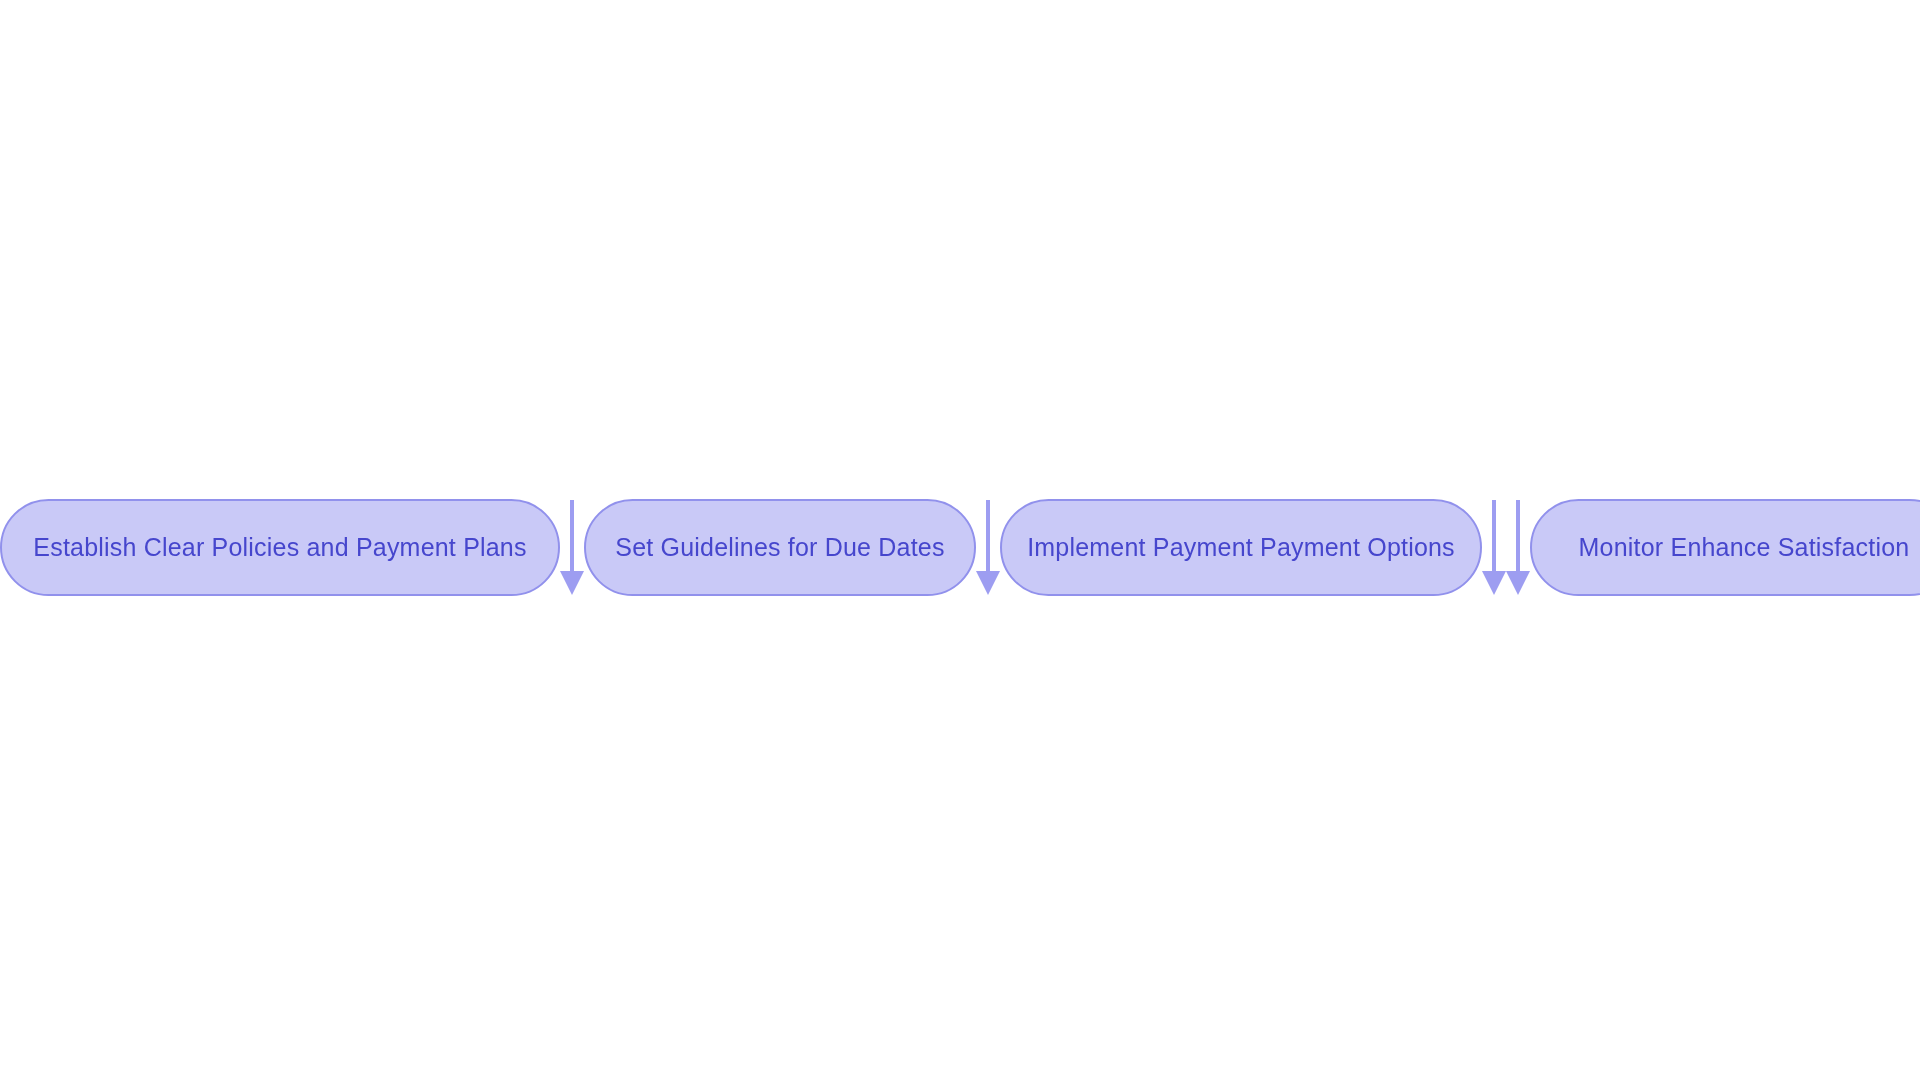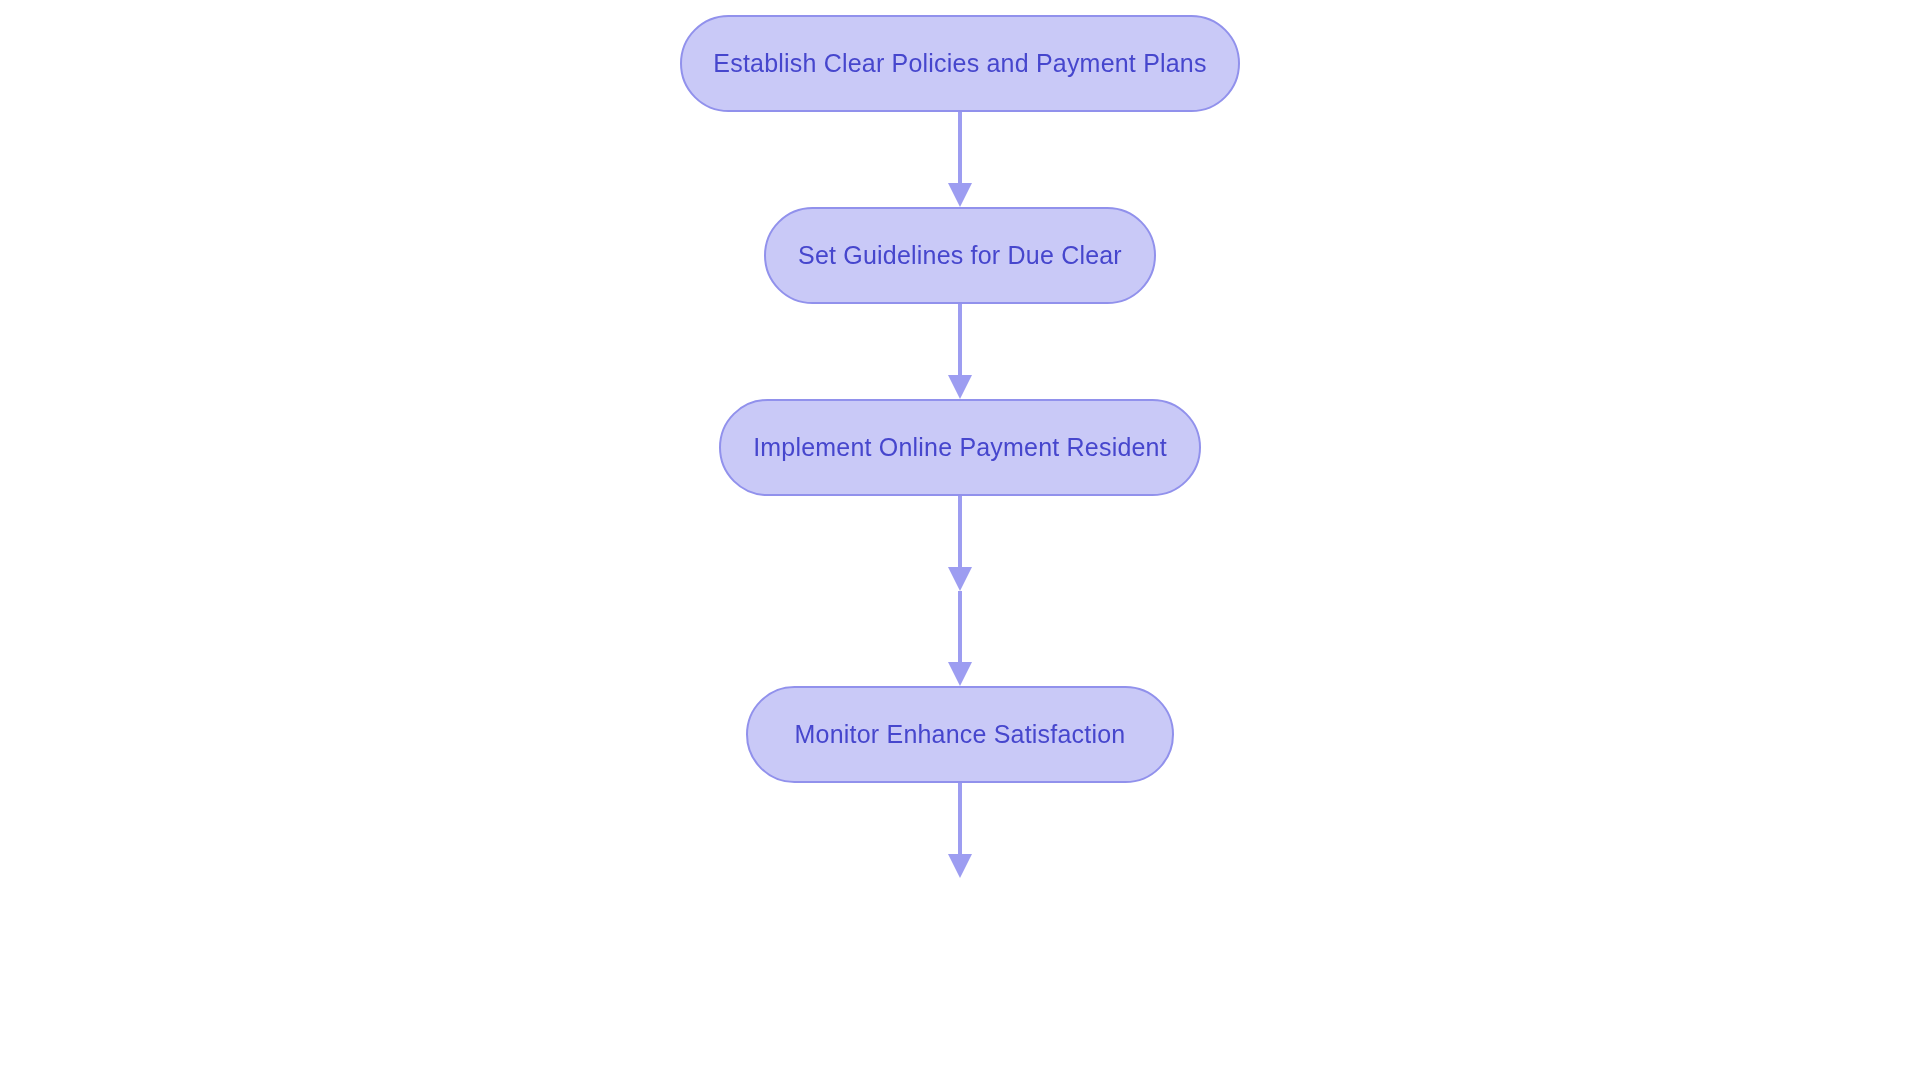--- a/index.html
+++ b/index.html
@@ -8,21 +8,21 @@
     background: #ffffff;
     width: 1920px;
     height: 1083px;
     overflow: hidden;
     font-family: "Liberation Sans", sans-serif;
   }
   .canvas {
     width: 1920px;
     height: 1079px;
     display: flex;
-    flex-direction: column;
+    flex-direction: row;
     align-items: center;
     padding-top: 15px;
     box-sizing: border-box;
   }
   .node {
     box-sizing: border-box;
     height: 97px;
     border-radius: 48.5px;
     background: #c9c9f7;
     border: 2px solid #9191ec;
@@ -70,28 +70,28 @@
 
 <div class="canvas">
 
   <div class="node w1">Establish Clear Policies and Payment Plans</div>
 
   <div class="connector">
     <div class="line"></div>
     <div class="head"></div>
   </div>
 
-  <div class="node w2">Set Guidelines for Due Clear</div>
+  <div class="node w2">Set Guidelines for Due Dates</div>
 
   <div class="connector">
     <div class="line"></div>
     <div class="head"></div>
   </div>
 
-  <div class="node w3">Implement Online Payment Resident</div>
+  <div class="node w3">Implement Payment Payment Options</div>
 
   <div class="connector">
     <div class="line"></div>
     <div class="head"></div>
   </div>
 
 
   <div class="connector">
     <div class="line"></div>
     <div class="head"></div>

